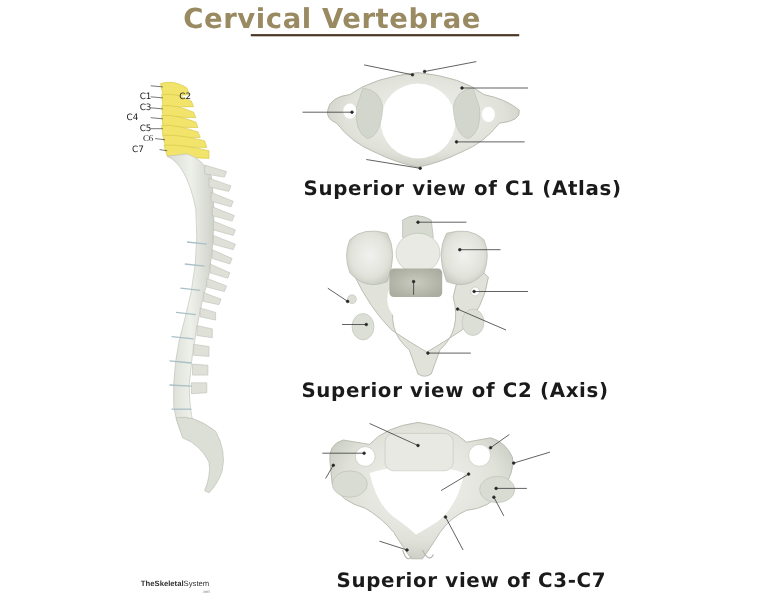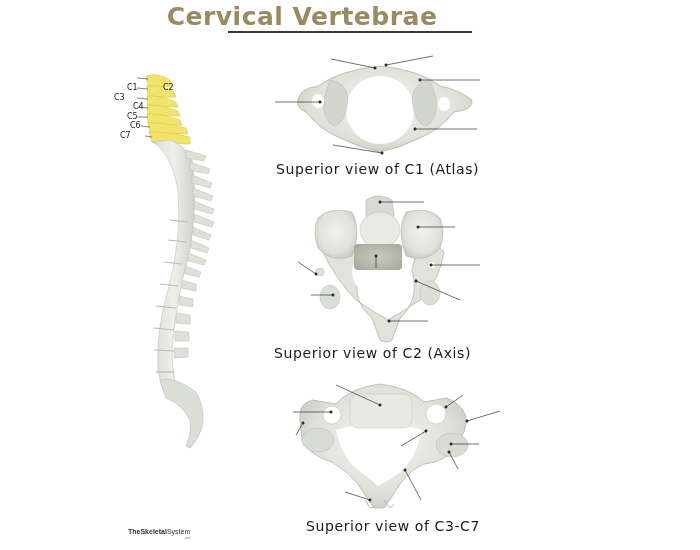--- a/index.html
+++ b/index.html
@@ -6,22 +6,22 @@
   body { width: 700px; height: 550px; position: relative; overflow: hidden; font-family: "DejaVu Sans", sans-serif; }
   .title {
     position: absolute; left: 0; width: 604px; top: 2px; text-align: center;
     font-family: "DejaVu Sans", sans-serif; font-weight: bold; font-size: 25px;
     color: #9a8a62; letter-spacing: 0.5px;
   }
   .title-underline {
     position: absolute; left: 228px; top: 31px; width: 244px; height: 2px; background: #4a3826;
   }
   .caption {
-    position: absolute; font-family: "DejaVu Sans", sans-serif; font-size: 14px;
-    color: #1a1a1a; letter-spacing: 0.6px; white-space: nowrap;
+    position: absolute; font-family: "DejaVu Sans", sans-serif; font-size: 18px;
+    color: #1a1a1a; letter-spacing: 0.6px; white-space: nowrap; font-weight: bold;
   }
   .level-label {
     position: absolute; font-family: "DejaVu Sans", sans-serif; font-size: 8px; color: #222;
   }
   .brand {
     position: absolute; left: 128px; top: 528px; font-family: "Liberation Sans", sans-serif;
     font-size: 7px; color: #333; white-space: nowrap;
   }
   .brand b { font-weight: bold; }
   .brand .net { position: absolute; left: 56px; top: 7px; font-size: 4px; color: #777; }
@@ -190,24 +190,24 @@
       <circle cx="449" cy="452" r="1.2"></circle>
     <line x1="421" y1="500" x2="405" y2="470"></line>
       <circle cx="405" cy="470" r="1.2"></circle>
     <line x1="345" y1="492" x2="370" y2="500"></line>
       <circle cx="370" cy="500" r="1.2"></circle>
   </g>
 </svg>
 
 <div class="level-label" style="left:127px; top:83px;">C1</div>
 <div class="level-label" style="left:119px; top:83px;margin-left:44px;">C2</div>
-<div class="level-label" style="left:114px; top:93px;">C3</div>
-<div class="level-label" style="left:133px; top:102px;">C4</div>
+<div class="level-label" style="left:127px; top:93px;">C3</div>
+<div class="level-label" style="left:115px; top:102px;">C4</div>
 <div class="level-label" style="left:127px; top:112px;">C5</div>
-<div class="level-label" style="left:130px; top:121px;">C6</div>
+<div class="level-label" style="left:130px; top:121px;font-family:Liberation Serif, serif;">C6</div>
 <div class="level-label" style="left:120px; top:131px;">C7</div>
 
 <div class="caption" style="left:276px; top:161px;">Superior view of C1 (Atlas)</div>
 <div class="caption" style="left:274px; top:345px;text-align:center;">Superior view of C2 (Axis)</div>
 <div class="caption" style="left:290px; top:518px;margin-left:16px;">Superior view of C3-C7</div>
 
 <div class="brand">
   <b>TheSkeletal</b><span>System</span>
   <span class="net">.net</span>
 </div>

